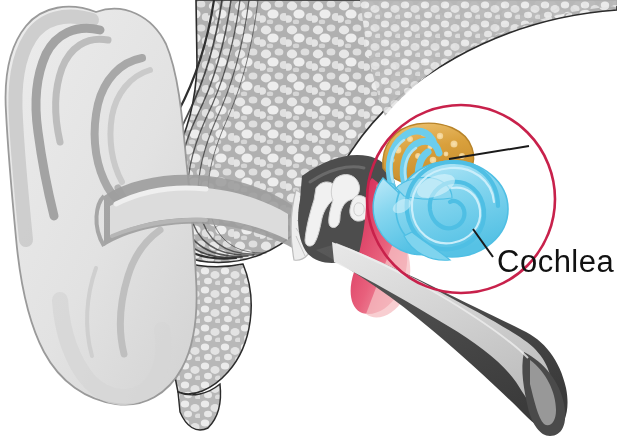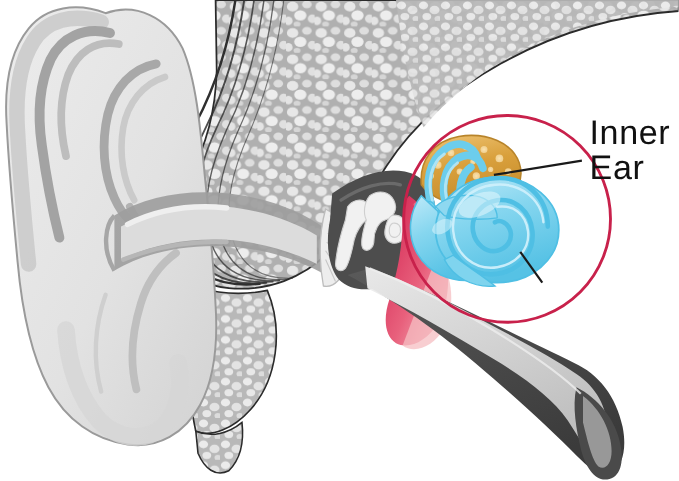--- a/index.html
+++ b/index.html
@@ -337,19 +337,16 @@
       <path d="M404,236 C412,252 430,262 450,260
                C438,250 424,242 412,232 Z" fill="#7fd4ee" stroke="#4fbfe4" stroke-width="1.2"></path>
     </g>
 
     <circle cx="461" cy="199" r="94" fill="none" stroke="#c8214b" stroke-width="2.6"></circle>
 
     <line x1="449" y1="159" x2="529" y2="146" stroke="#1a1a1a" stroke-width="2"></line>
     <line x1="473" y1="229" x2="493" y2="257" stroke="#1a1a1a" stroke-width="2"></line>
   </svg>
 
-  <div class="lbl" id="lbl-inner">
-    <span>Inner</span>
-    <span>Ear</span>
-  </div>
-
+
+  <div class="lbl" id="lbl-cochlea">Cochlea</div>
 
 </div>
 
 </body></html>

